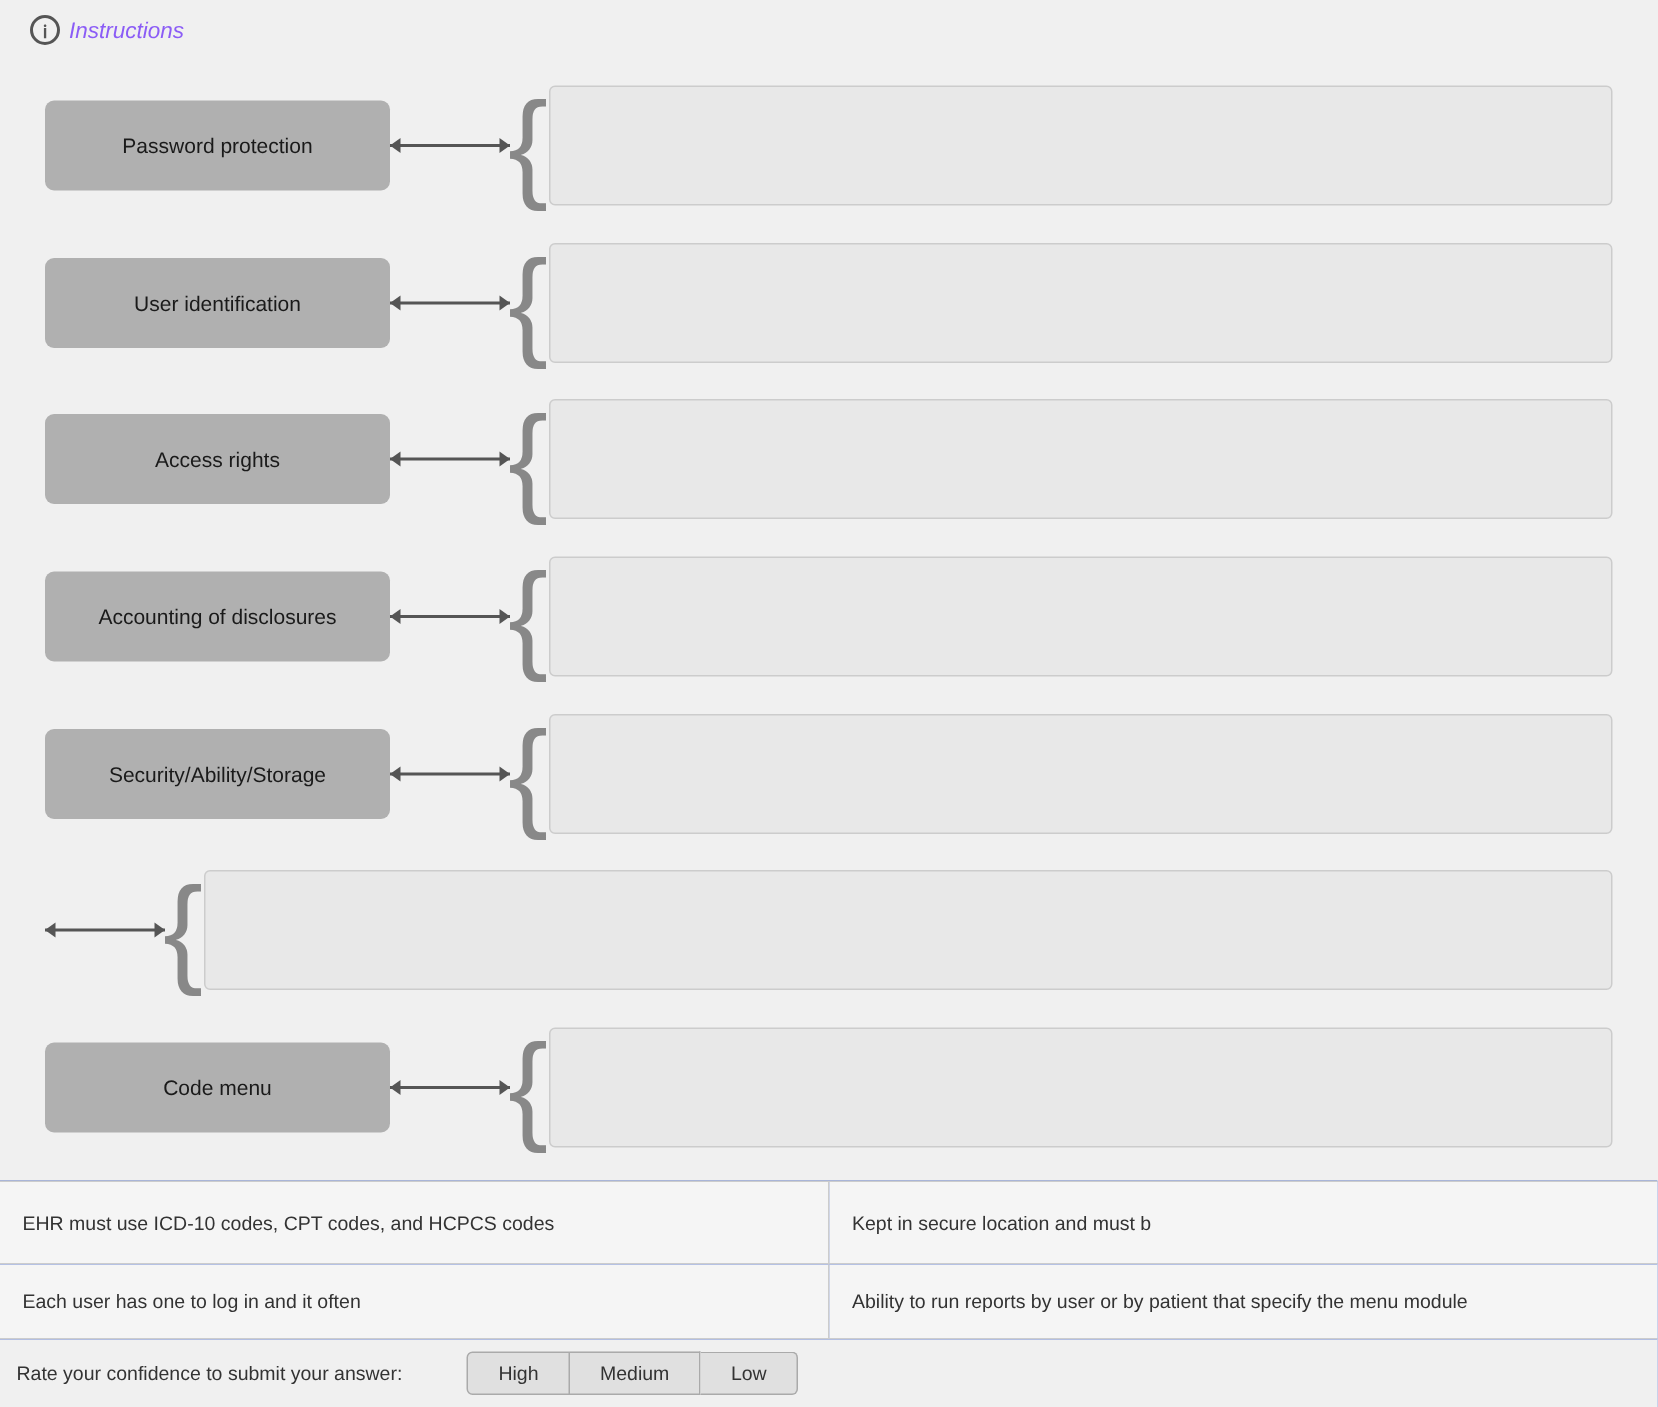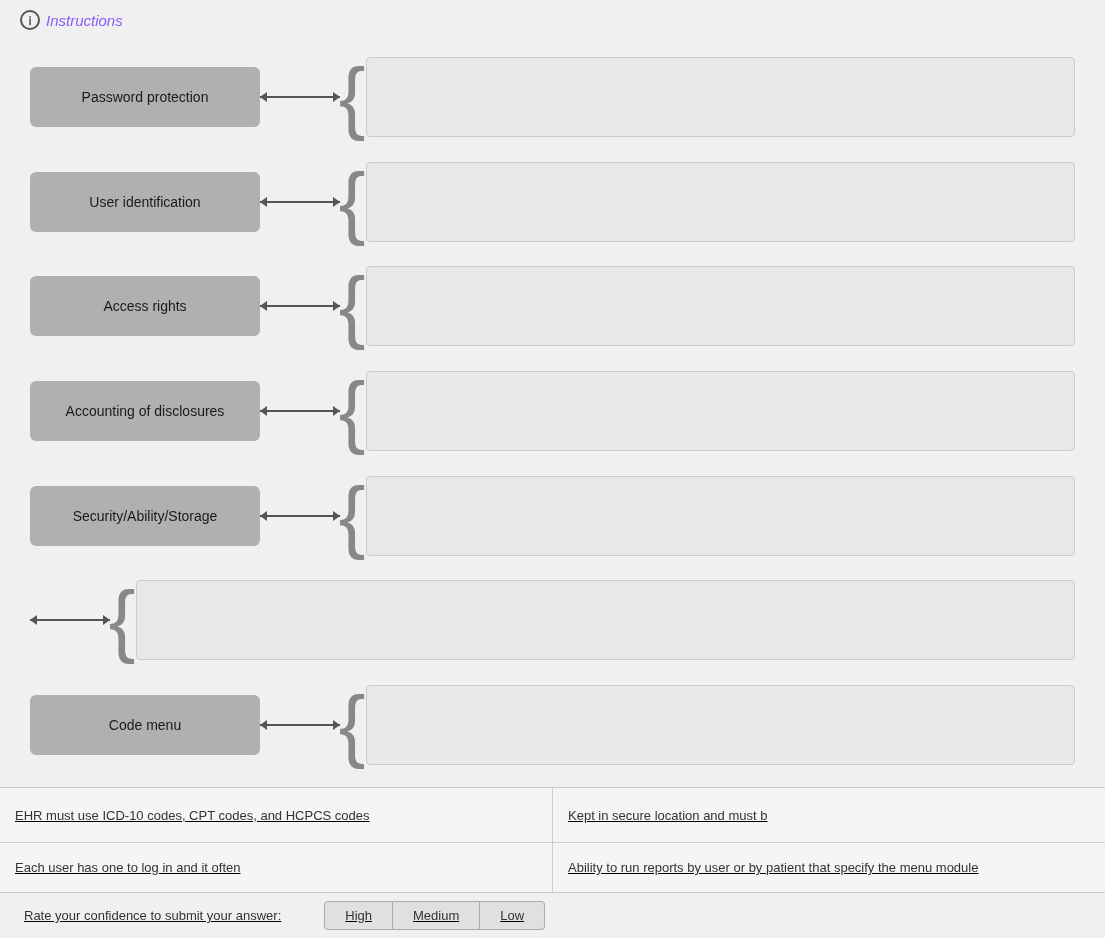--- a/index.html
+++ b/index.html
@@ -148,21 +148,20 @@
       background-color: #e8e8e8;
       border: 1px solid #ccc;
       border-radius: 4px;
       min-height: 60px;
     }
 
     .bottom-section {
       border-top: 1px solid #ccc;
       background-color: #1d4ed8;
       padding: 0;
-      text-decoration: underline;
     }
 
     .bottom-row-1 {
       display: flex;
       border-bottom: 1px solid #ccc;
       min-height: 55px;
     }
 
     .bottom-cell {
       flex: 1;
@@ -181,21 +180,21 @@
 
     .bottom-row-2 {
       display: flex;
       min-height: 50px;
       border-bottom: 1px solid #ccc;
     }
 
     .confidence-bar {
       display: flex;
       align-items: center;
-      padding: 8px 24px;
+      padding: 8px 11px;
       gap: 10px;
       background-color: #f0f0f0;
       font-size: 13px;
       color: #333;
     }
 
     .confidence-label {
       font-size: 13px;
       color: #333;
     }

